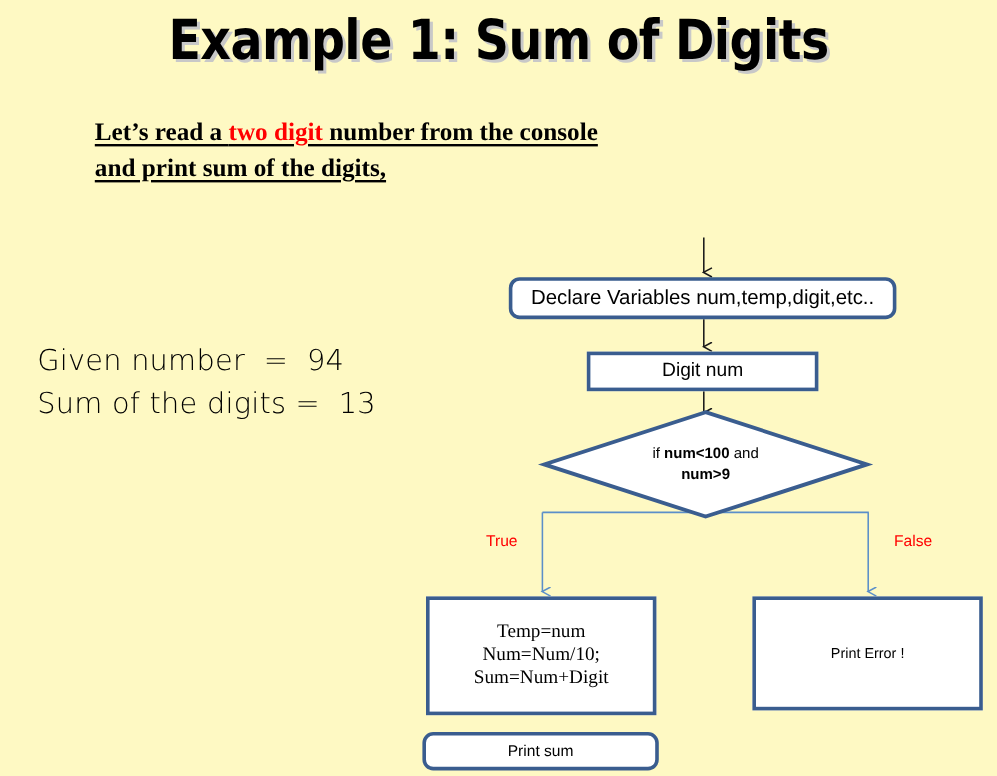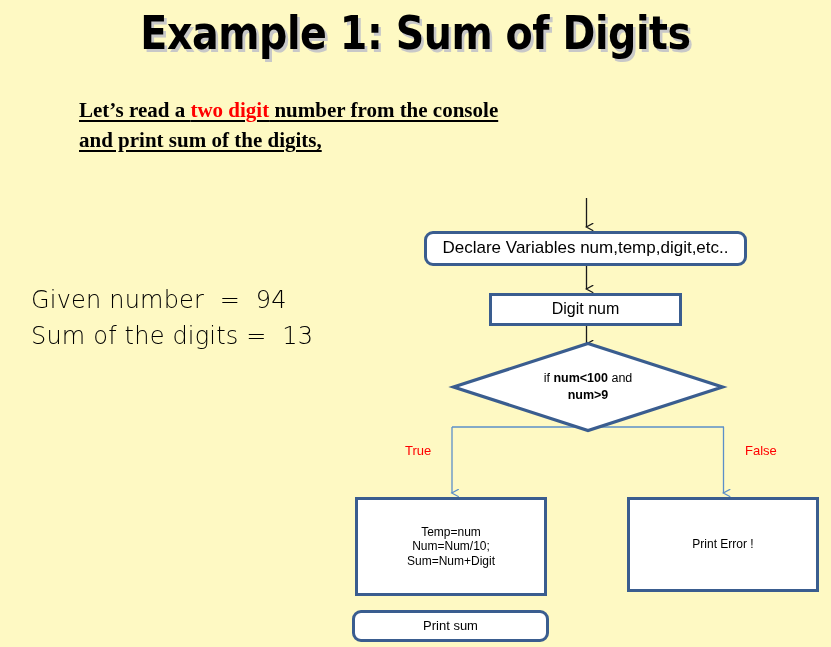--- a/index.html
+++ b/index.html
@@ -95,21 +95,21 @@
     text-align: center;
     font-family: "Liberation Sans", sans-serif;
     line-height: 1.18;
   }
   .node.rounded { border-radius: 9px; }
   .node.ellipse { border-radius: 50%; border-width: 3px; }
 
   #n-start   { left: 537px; top: 153px; width: 99px;  height: 44px;  font-size: 15px; }
   #n-declare { left: 424px; top: 231px; width: 323px; height: 35px;  font-size: 17px; }
   #n-read    { left: 489px; top: 293px; width: 193px; height: 33px;  font-size: 16px; }
-  #n-process { left: 355px; top: 497px; width: 192px; height: 99px;  font-size: 12px; flex-direction: column; }
+  #n-process { left: 355px; top: 497px; width: 192px; height: 99px;  font-size: 16px; flex-direction: column; font-family: Liberation Serif, serif; }
   #n-printsum{ left: 352px; top: 610px; width: 197px; height: 32px;  font-size: 13px; }
   #n-error   { left: 627px; top: 497px; width: 192px; height: 95px;  font-size: 12px; }
 
   #n-process .line { display: block; }
 
   
   #n-diamond {
     position: absolute;
     left: 452px;
     top: 342px;

